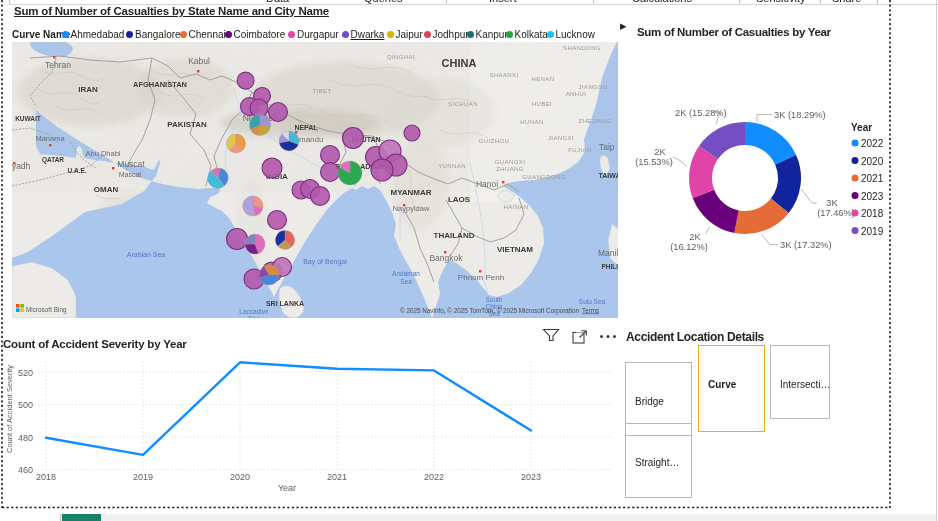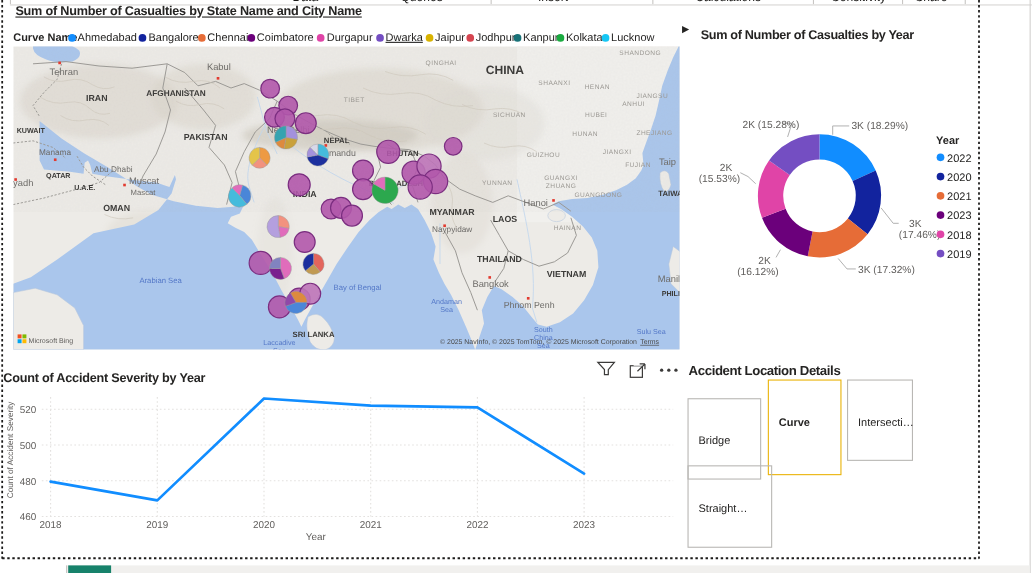--- a/index.html
+++ b/index.html
@@ -407,18 +407,18 @@
 <div class="abs vtitle" style="left:626px;top:330px;font-size:12px;letter-spacing:-0.35px;">Accident Location Details</div>
 <div class="abs" style="left:625px;top:362px;width:67px;height:74px;border:1px solid #b9b7b4;box-sizing:border-box;font-size:10px;color:#252423;">
     <span class="abs" style="left:9px;top:33px;">Bridge</span>
   </div>
 <div class="abs" style="left:698px;top:345px;width:67px;height:87px;border:1px solid #eab308;box-sizing:border-box;font-size:10px;color:#252423;font-weight:bold;">
     <span class="abs" style="left:9px;top:33px;">Curve</span>
   </div>
 <div class="abs" style="left:770px;top:345px;width:60px;height:74px;border:1px solid #b9b7b4;box-sizing:border-box;font-size:10px;color:#252423;">
     <span class="abs" style="left:9px;top:33px;">Intersecti…</span>
   </div>
-<div class="abs" style="left:625px;top:423px;width:77px;height:75px;border:1px solid #b9b7b4;box-sizing:border-box;font-size:10px;color:#252423;">
+<div class="abs" style="left:625px;top:423px;width:67px;height:75px;border:1px solid #b9b7b4;box-sizing:border-box;font-size:10px;color:#252423;">
     <span class="abs" style="left:9px;top:33px;">Straight…</span>
   </div>
 
 <div class="abs" style="left:60px;top:514px;width:875px;height:7px;background:#f1f0ee;border-left:1px solid #c8c6c4;"></div>
 <div class="abs" style="left:62px;top:514px;width:39px;height:7px;background:#17826B;"></div>
 
 </body></html>

